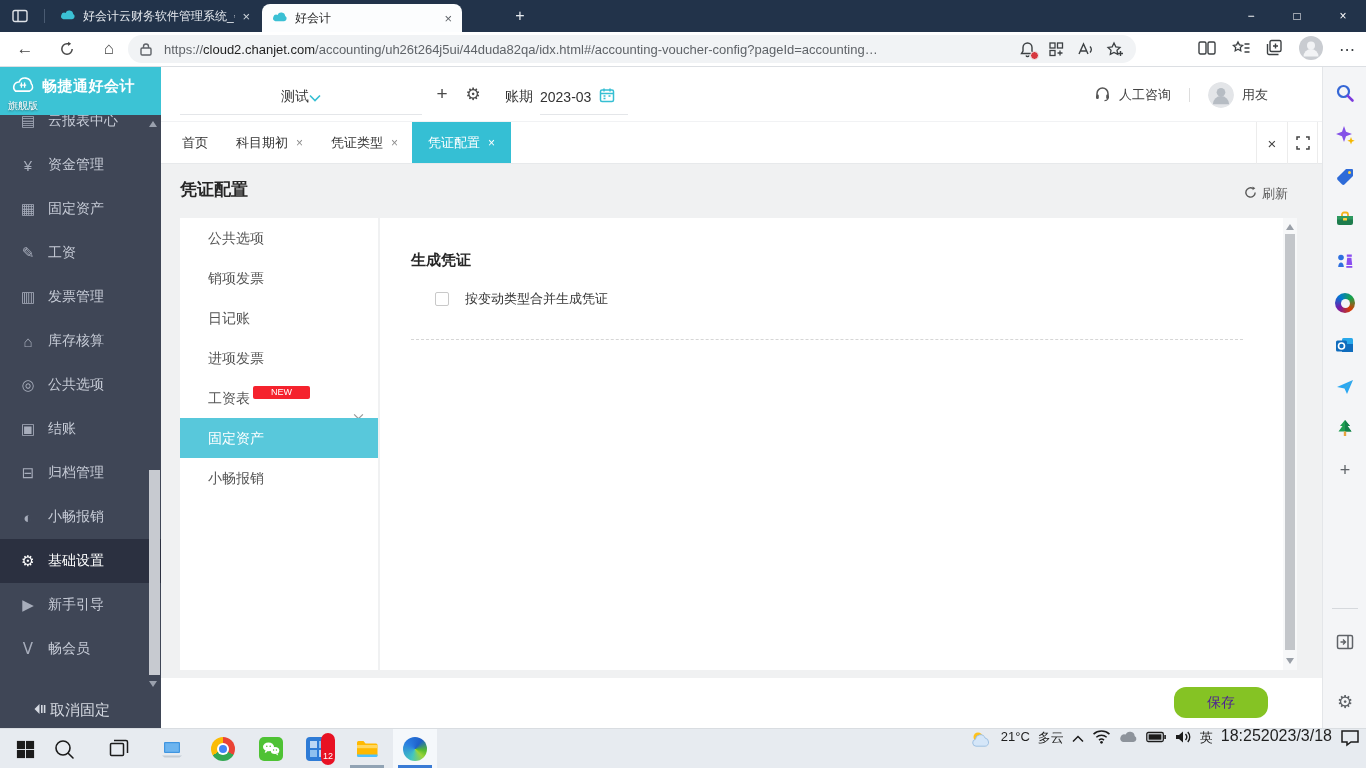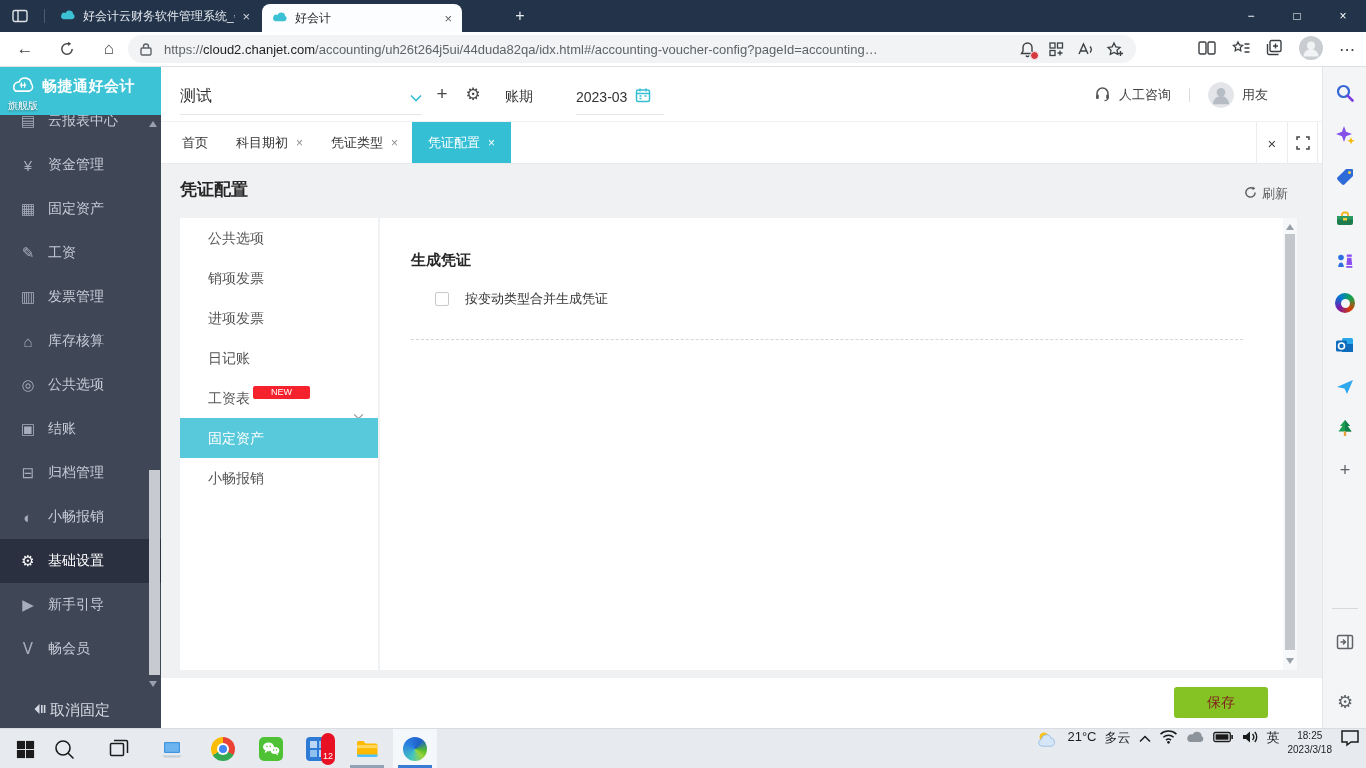--- a/index.html
+++ b/index.html
@@ -54,25 +54,25 @@
   .rail{position:absolute;right:0;top:67px;width:44px;height:661px;background:#f4f5f7;border-left:1px solid #e4e6e9;}
   .rail .ric{position:absolute;left:10px;width:24px;height:24px;display:flex;align-items:center;justify-content:center;}
   .rail .divider{position:absolute;left:9px;width:26px;height:1px;background:#d6d9dd;}
   .glyph-ic{font-size:18px;color:#5f6368;line-height:1;}
   .m365{width:20px;height:20px;border-radius:50%;background:conic-gradient(from 140deg,#d83b01,#7719aa,#0078d4,#16a34a,#d83b01);display:flex;align-items:center;justify-content:center;}
   .m365>div{width:9px;height:9px;border-radius:50%;background:#f4f5f7;}
 
   
   .main{position:absolute;left:161px;top:67px;width:1161px;height:661px;background:#f0f1f2;}
   .appheader{position:absolute;left:0;top:0;width:100%;height:55px;background:#fff;border-bottom:1px solid #f1f2f4;}
-  .acct{position:absolute;left:19px;top:12px;width:242px;height:36px;border-bottom:1px solid #e4e6e9;display:flex;justify-content:space-between;align-items:center;font-size:16px;color:#333;}
+  .acct{position:absolute;left:19px;top:12px;width:242px;height:36px;border-bottom:1px solid #e4e6e9;display:flex;justify-content:center;align-items:center;font-size:14px;color:#333;}
   .hbtn{position:absolute;top:17px;font-size:19px;color:#4a4a4a;width:18px;text-align:center;line-height:20px;}
   .gear-glyph{font-size:17px;}
   .period-label{position:absolute;left:344px;top:21px;font-size:14px;color:#333;}
-  .period-val{position:absolute;left:379px;top:12px;width:88px;height:36px;border-bottom:1px solid #e4e6e9;display:flex;align-items:center;gap:8px;font-size:14px;color:#333;margin-left:36px;}
+  .period-val{position:absolute;left:379px;top:12px;width:88px;height:36px;border-bottom:1px solid #e4e6e9;display:flex;align-items:center;gap:8px;font-size:14px;color:#333;}
   .hdr-right{position:absolute;right:54px;top:0;height:55px;display:flex;align-items:center;gap:8px;font-size:13px;color:#444;}
   .hdr-right .vdiv{width:1px;height:14px;background:#ddd;margin:0 10px;}
   .mini-avatar{width:26px;height:26px;border-radius:50%;overflow:hidden;}
 
   .apptabs{position:absolute;left:0;top:55px;width:100%;height:42px;background:#fff;border-bottom:1px solid #e7e9eb;display:flex;align-items:stretch;padding-left:7px;}
   .atab{display:flex;align-items:center;gap:8px;padding:0 14px;font-size:13px;color:#333;cursor:pointer;}
   .atab .x{color:#8c8c8c;font-size:12px;}
   .atab.active{background:#35bfd4;color:#fff;padding:0 16px;}
   .atab.active .x{color:#fff;}
   .atabs-right{position:absolute;right:4px;top:0;height:42px;display:flex;}
@@ -94,38 +94,38 @@
   .sec-title{position:absolute;left:31px;top:33px;font-size:15px;font-weight:bold;color:#262626;}
   .cbrow{position:absolute;left:55px;top:72px;display:flex;align-items:center;gap:16px;font-size:13px;color:#333;}
   .cb{width:14px;height:14px;border:1px solid #c9c9c9;border-radius:2px;background:#fff;}
   .dash{position:absolute;left:31px;right:40px;top:121px;border-top:1px dashed #d6d6d6;}
   .vscroll{width:14px;background:#f7f8f9;position:relative;}
   .vs-up,.vs-down{position:absolute;left:3px;width:0;height:0;border-left:4px solid transparent;border-right:4px solid transparent;}
   .vs-up{top:6px;border-bottom:6px solid #9aa0a8;}
   .vs-down{bottom:6px;border-top:6px solid #9aa0a8;}
   .vs-thumb{position:absolute;left:2px;top:16px;width:10px;height:416px;background:#c3c6ca;}
   .footerbar{position:absolute;left:0;right:0;bottom:0;height:50px;background:#fff;}
-  .save-btn{position:absolute;right:54px;top:9px;width:94px;height:31px;background:#85c324;border:none;border-radius:3px;color:#7f1d1d;font-size:14px;display:flex;align-items:center;justify-content:center;cursor:pointer;font-family:inherit;}
+  .save-btn{position:absolute;right:54px;top:9px;width:94px;height:31px;background:#85c324;border:none;border-radius:12px;color:#4c1d95;font-size:14px;display:flex;align-items:center;justify-content:center;cursor:pointer;font-family:inherit;}
 
   
   .taskbar{position:absolute;left:0;top:728px;width:1366px;height:40px;background:#e7ebf0;border-top:1px solid rgba(0,0,0,.06);}
   .tk{position:absolute;top:8px;width:24px;height:24px;display:flex;align-items:center;justify-content:center;}
   .edge-active-bg{position:absolute;left:393px;top:0;width:44px;height:40px;background:#f5f8fb;}
   .ul-exp{position:absolute;left:350px;bottom:0;width:34px;height:3px;background:#91a3b4;}
   .ul-edge{position:absolute;left:398px;bottom:0;width:34px;height:3px;background:#3a7bd5;}
   .chrome-ic{width:24px;height:24px;border-radius:50%;background:conic-gradient(#ea4335 0 33%,#34a853 33% 66%,#fbbc05 66% 100%);position:relative;}
   .chrome-ic::before{content:"";position:absolute;left:6px;top:6px;width:12px;height:12px;border-radius:50%;background:#fff;}
   .chrome-ic::after{content:"";position:absolute;left:8px;top:8px;width:8px;height:8px;border-radius:50%;background:#4285f4;}
   .edge-ic{width:24px;height:24px;border-radius:50%;background:conic-gradient(from 200deg,#43c6c0,#2a7de1 30%,#1e5fc8 55%,#55bc2e 72%,#9bd53a 82%,#43c6c0);}
   .gridapp{position:relative;width:24px;height:24px;}
   .num-badge{position:absolute;right:-5px;bottom:-4px;min-width:14px;height:14px;border-radius:7px;background:#e81123;color:#fff;font-size:9px;line-height:14px;text-align:center;padding:16px 2px;}
   .tray{position:absolute;right:6px;top:0;height:40px;display:flex;align-items:flex-start;gap:8px;}
   .tray .txt{font-size:13px;color:#1f1f1f;white-space:nowrap;}
   .lang{font-size:13px;color:#1f1f1f;}
-  .clock{display:flex;flex-direction:column;align-items:center;font-size:10px;color:#1f1f1f;line-height:14px;}
+  .clock{display:flex;flex-direction:row;align-items:center;font-size:16px;color:#1f1f1f;line-height:14px;}
 </style>
 </head>
 <body>
 
 <div class="screen">
 
   <div class="titlebar">
     <span class="ws-icon">
       <svg width="16" height="16" viewBox="0 0 16 16">
           <rect x="1" y="2.5" width="14" height="11" rx="2" fill="none" stroke="#dfe3e8" stroke-width="1.4"></rect>
@@ -382,22 +382,22 @@
               <path d="M9.2 0.6l3 1.9-3 2z" fill="#595959"></path>
             </svg></span>
         <span>刷新</span>
       </div>
 
       <div class="panel">
         <div class="submenu">
           <ul>
             <li><span>公共选项</span></li>
             <li><span>销项发票</span></li>
+            <li><span>日记账</span></li>
             <li><span>进项发票</span></li>
-            <li><span>日记账</span></li>
             <li>
               <span>工资表</span><span class="badge-new">NEW</span>
               <span class="sub-chev"><svg width="11" height="7" viewBox="0 0 12 8">
                     <path d="M1 1.5l5 5 5-5" fill="none" stroke="#999" stroke-width="1.4"></path>
                   </svg></span>
             </li>
             <li class="active"><span>固定资产</span></li>
             <li><span>小畅报销</span></li>
           </ul>
         </div>

